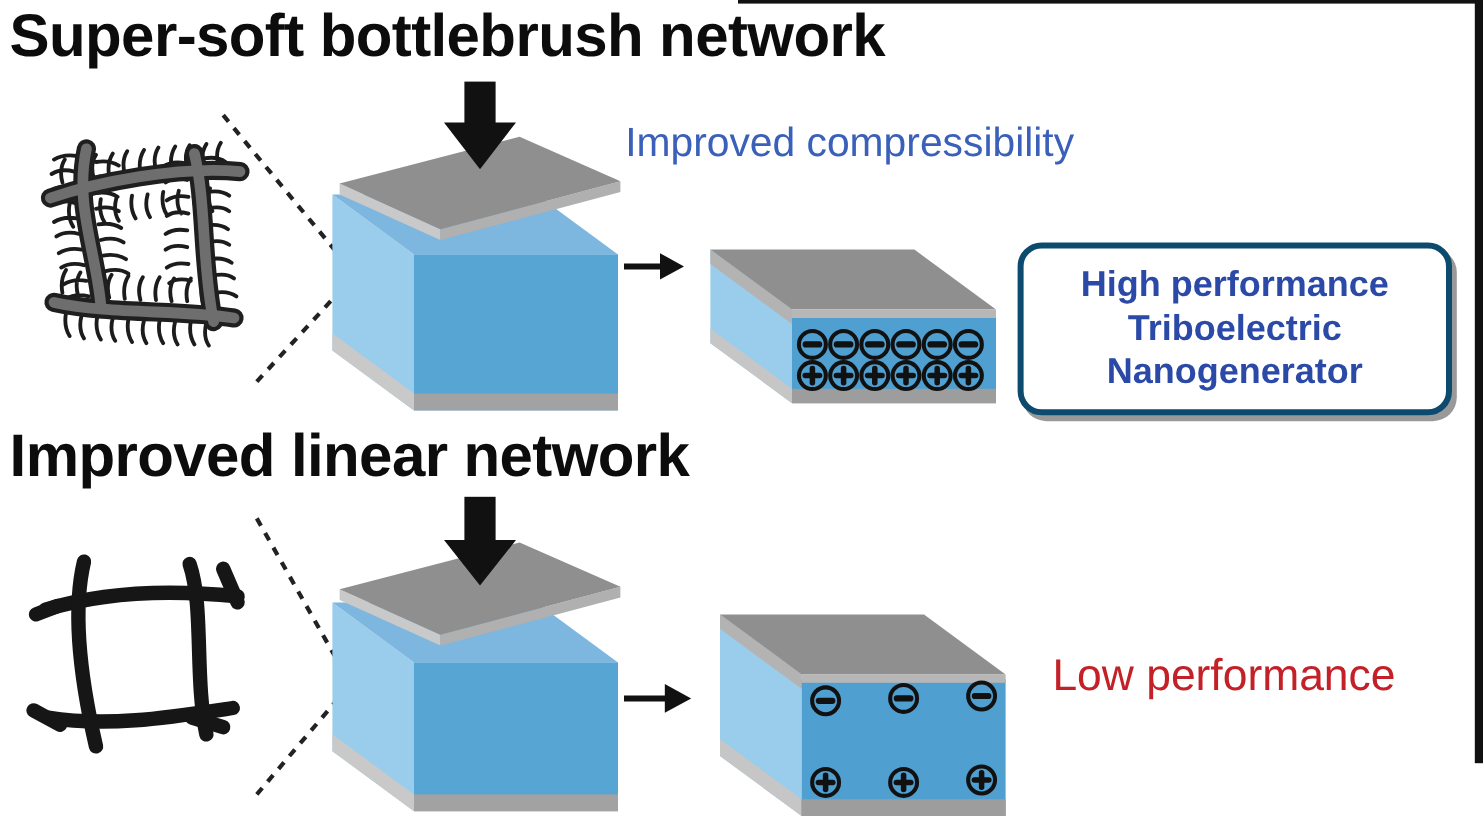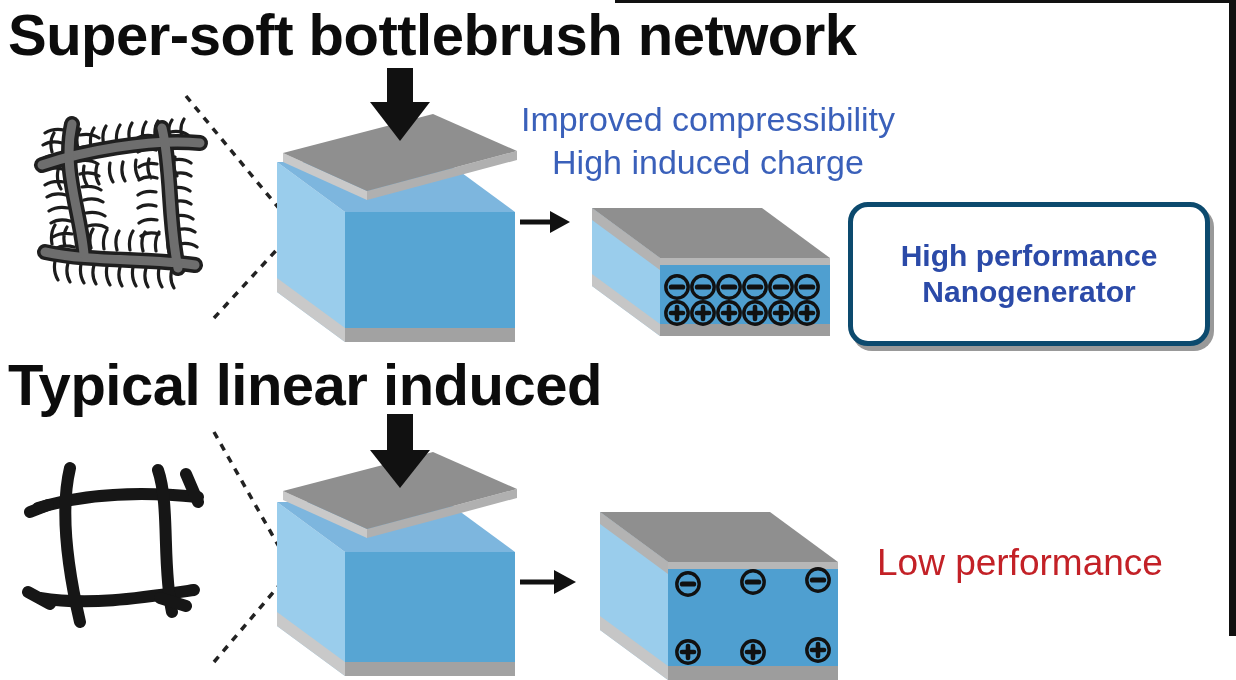--- a/index.html
+++ b/index.html
@@ -2,21 +2,21 @@
 <html><head>
 <meta charset="utf-8">
 <style>
   html,body{margin:0;padding:0;background:#fff;}
   .canvas{
     position:relative;width:1236px;height:680px;background:#ffffff;overflow:hidden;
     font-family:"Liberation Sans", sans-serif;
   }
   .abs{position:absolute;}
   .panel-title{
-    font-size:58px;font-weight:700;color:#0c0c0c;letter-spacing:-0.5px;white-space:nowrap;
+    font-size:50px;font-weight:700;color:#0c0c0c;letter-spacing:-0.5px;white-space:nowrap;
   }
   .blue-note{
     width:410px;text-align:center;color:#3a60ba;font-size:34px;font-weight:500;line-height:43px;
   }
   .result-box{
     width:352px;height:134px;background:#ffffff;border:5px solid #0c4a6e;border-radius:20px;
     box-shadow:4px 5px 0 #999999;display:flex;flex-direction:column;justify-content:center;
     text-align:center;color:#2b4aa8;font-weight:700;font-size:30px;line-height:36px;
   }
   .low-perf{
@@ -27,29 +27,29 @@
 </style>
 </head>
 <body>
 
 <div class="canvas">
 
   <div class="abs frame-line" style="left:615px;top:0;width:621px;height:3px;"></div>
   <div class="abs frame-line" style="left:1229px;top:0;width:7px;height:636px;"></div>
 
   <div class="abs panel-title" style="left:8px;top:1px;">Super-soft bottlebrush network</div>
-  <div class="abs panel-title" style="left:8px;top:351px;">Typical linear induced</div>
+  <div class="abs panel-title" style="left:8px;top:351px;">Improved linear network</div>
 
   <div class="abs blue-note" style="left:503px;top:98px;">
     <div>Improved compressibility</div>
-    <div>High induced charge</div>
   </div>
 
   <div class="abs result-box" style="left:848px;top:202px;">
     <div>High performance</div>
+    <div>Triboelectric</div>
     <div>Nanogenerator</div>
   </div>
 
   <div class="abs low-perf" style="left:877px;top:542px;">Low performance</div>
 
   <svg width="1236" height="680" viewBox="0 0 1236 680">
     <defs>
       <g id="neg-charge">
         <circle r="11.2" fill="none" stroke="#111" stroke-width="3.4"></circle>
         <line x1="-5.6" y1="0" x2="5.6" y2="0" stroke="#111" stroke-width="5.2" stroke-linecap="round"></line>

